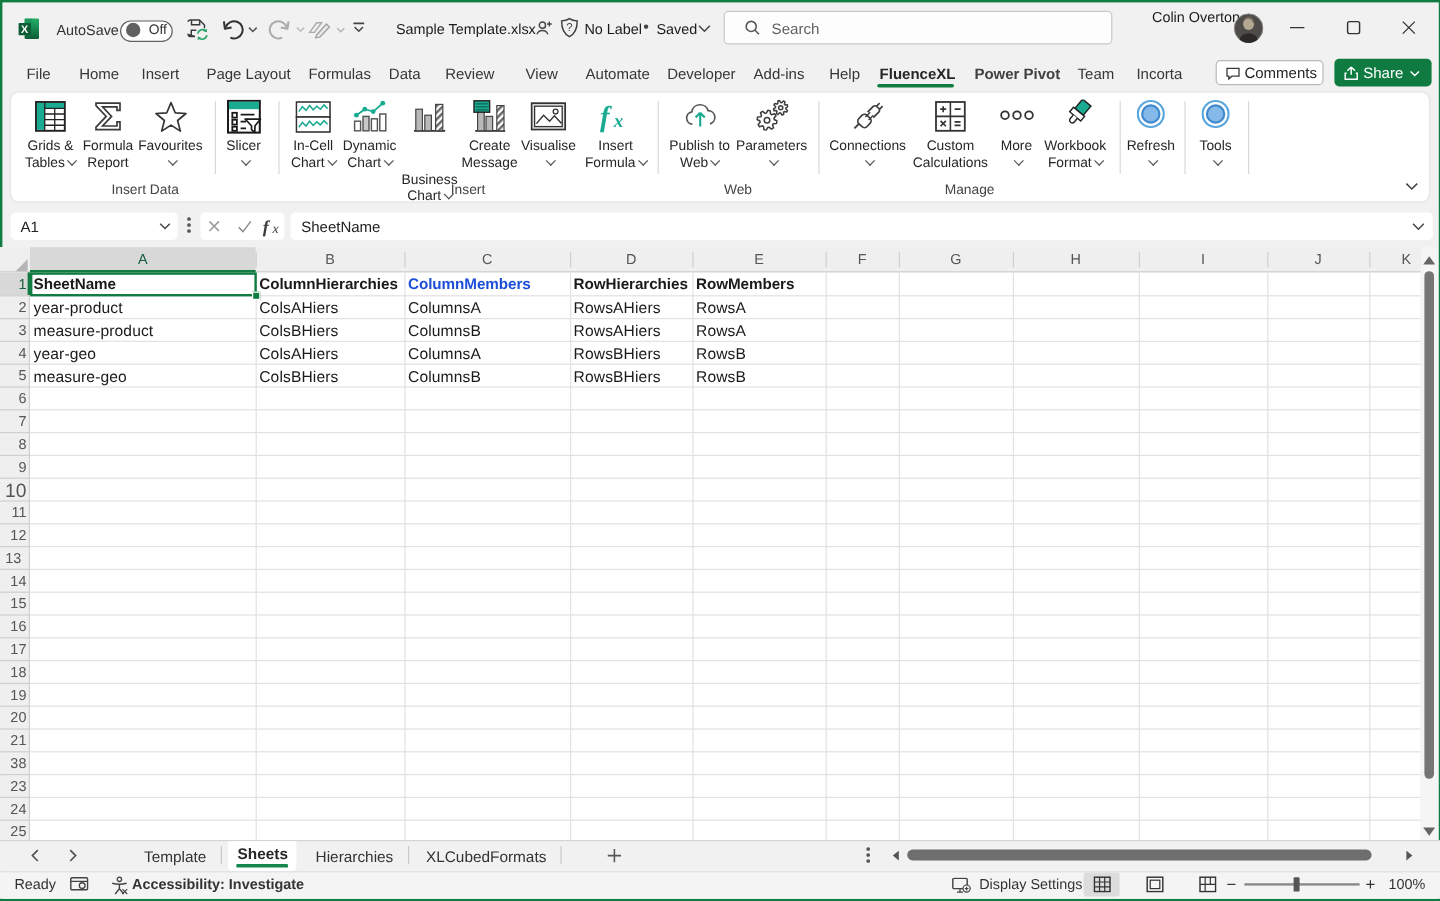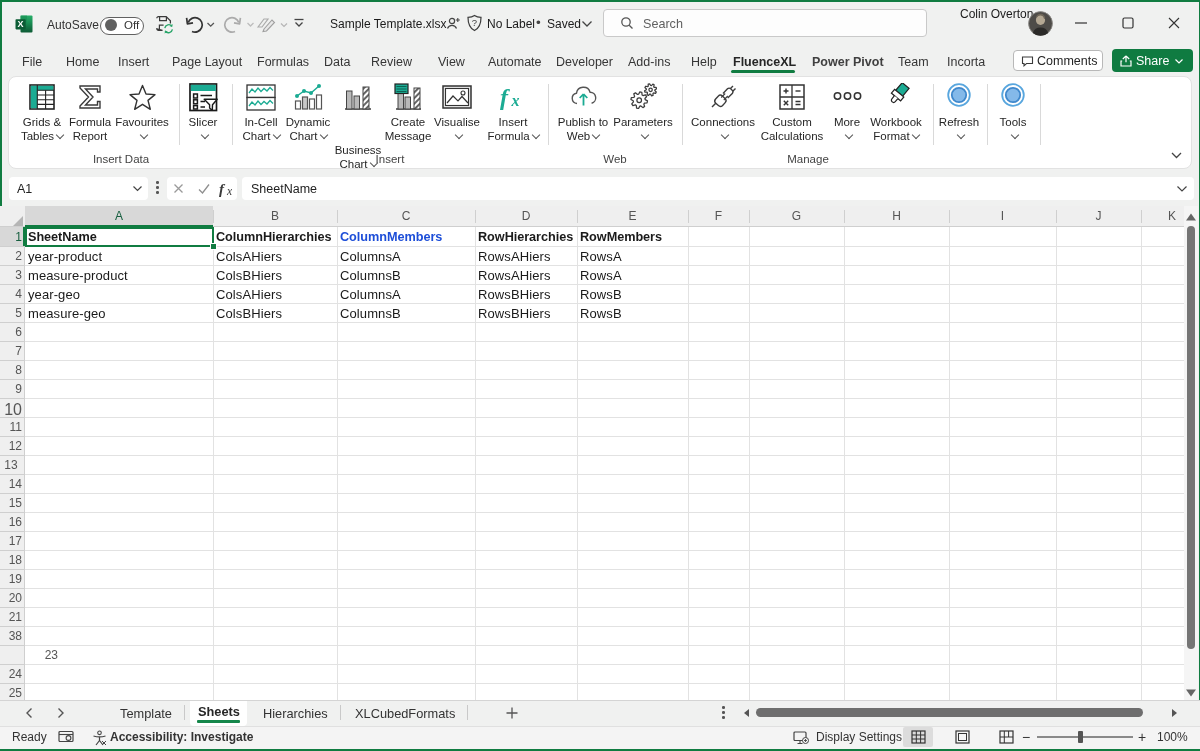--- a/index.html
+++ b/index.html
@@ -417,21 +417,21 @@
 <div class="abs" style="left:0;top:457.5px;width:22px;text-align:center;font-size:12px;color:#555;">13</div>
 <div class="abs" style="left:0;top:476.5px;width:22px;text-align:right;font-size:12px;color:#555;">14</div>
 <div class="abs" style="left:0;top:495.5px;width:22px;text-align:right;font-size:12px;color:#555;">15</div>
 <div class="abs" style="left:0;top:514.5px;width:22px;text-align:right;font-size:12px;color:#555;">16</div>
 <div class="abs" style="left:0;top:533.5px;width:22px;text-align:right;font-size:12px;color:#555;">17</div>
 <div class="abs" style="left:0;top:552.5px;width:22px;text-align:right;font-size:12px;color:#555;">18</div>
 <div class="abs" style="left:0;top:571.5px;width:22px;text-align:right;font-size:12px;color:#555;">19</div>
 <div class="abs" style="left:0;top:590.5px;width:22px;text-align:right;font-size:12px;color:#555;">20</div>
 <div class="abs" style="left:0;top:609.5px;width:22px;text-align:right;font-size:12px;color:#555;">21</div>
 <div class="abs" style="left:0;top:628.5px;width:22px;text-align:right;font-size:12px;color:#555;">38</div>
-<div class="abs" style="left:0;top:647.5px;width:22px;text-align:right;font-size:12px;color:#555;margin-left:36px;">23</div>
+<div class="abs" style="left:0;top:647.5px;width:22px;text-align:right;font-size:12px;color:#555;">23</div>
 <div class="abs" style="left:0;top:666.5px;width:22px;text-align:right;font-size:12px;color:#555;">24</div>
 <div class="abs" style="left:0;top:685.5px;width:22px;text-align:right;font-size:12px;color:#555;">25</div>
 <div class="abs" style="left:28px;top:230.0px;font-size:12.7px;font-weight:bold;letter-spacing:-0.05px;color:#1a1a1a;white-space:nowrap;">SheetName</div>
 <div class="abs" style="left:216px;top:230.0px;font-size:12.7px;font-weight:bold;letter-spacing:-0.05px;color:#1a1a1a;white-space:nowrap;">ColumnHierarchies</div>
 <div class="abs" style="left:340px;top:230.0px;font-size:12.7px;font-weight:bold;letter-spacing:-0.05px;color:#1d4ed8;white-space:nowrap;">ColumnMembers</div>
 <div class="abs" style="left:478px;top:230.0px;font-size:12.7px;font-weight:bold;letter-spacing:-0.05px;color:#1a1a1a;white-space:nowrap;">RowHierarchies</div>
 <div class="abs" style="left:580px;top:230.0px;font-size:12.7px;font-weight:bold;letter-spacing:-0.05px;color:#1a1a1a;white-space:nowrap;">RowMembers</div>
 <div class="abs" style="left:28px;top:249.0px;font-size:13px;font-weight:normal;letter-spacing:0.1px;color:#1a1a1a;white-space:nowrap;">year-product</div>
 <div class="abs" style="left:216px;top:249.0px;font-size:13px;font-weight:normal;letter-spacing:0.1px;color:#1a1a1a;white-space:nowrap;">ColsAHiers</div>
 <div class="abs" style="left:340px;top:249.0px;font-size:13px;font-weight:normal;letter-spacing:0.1px;color:#1a1a1a;white-space:nowrap;">ColumnsA</div>

